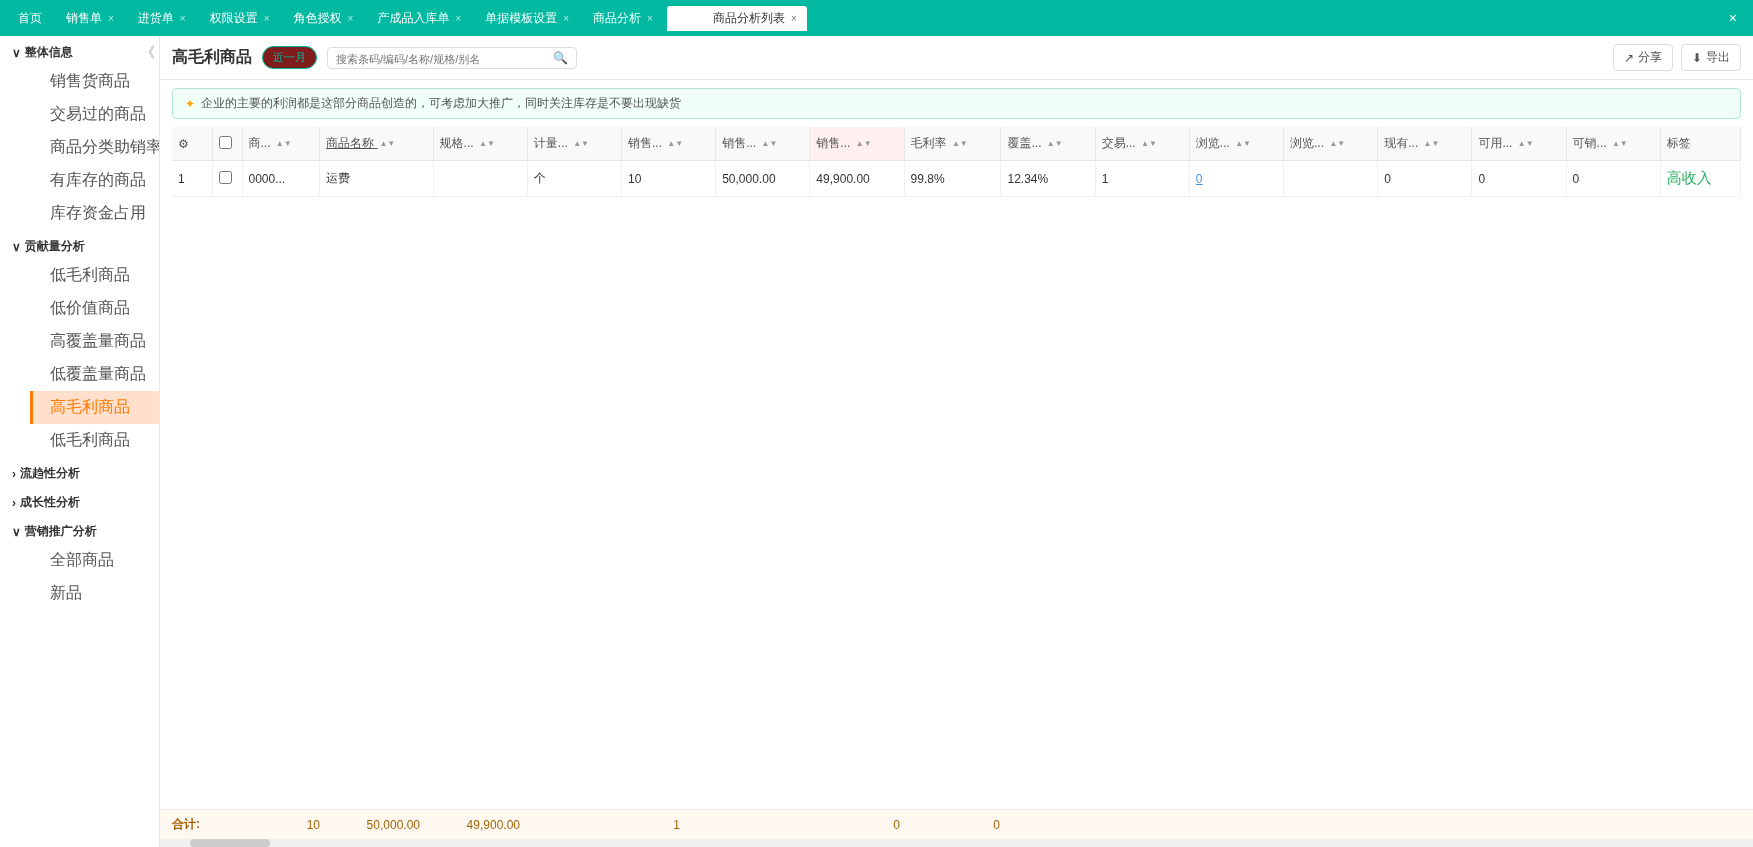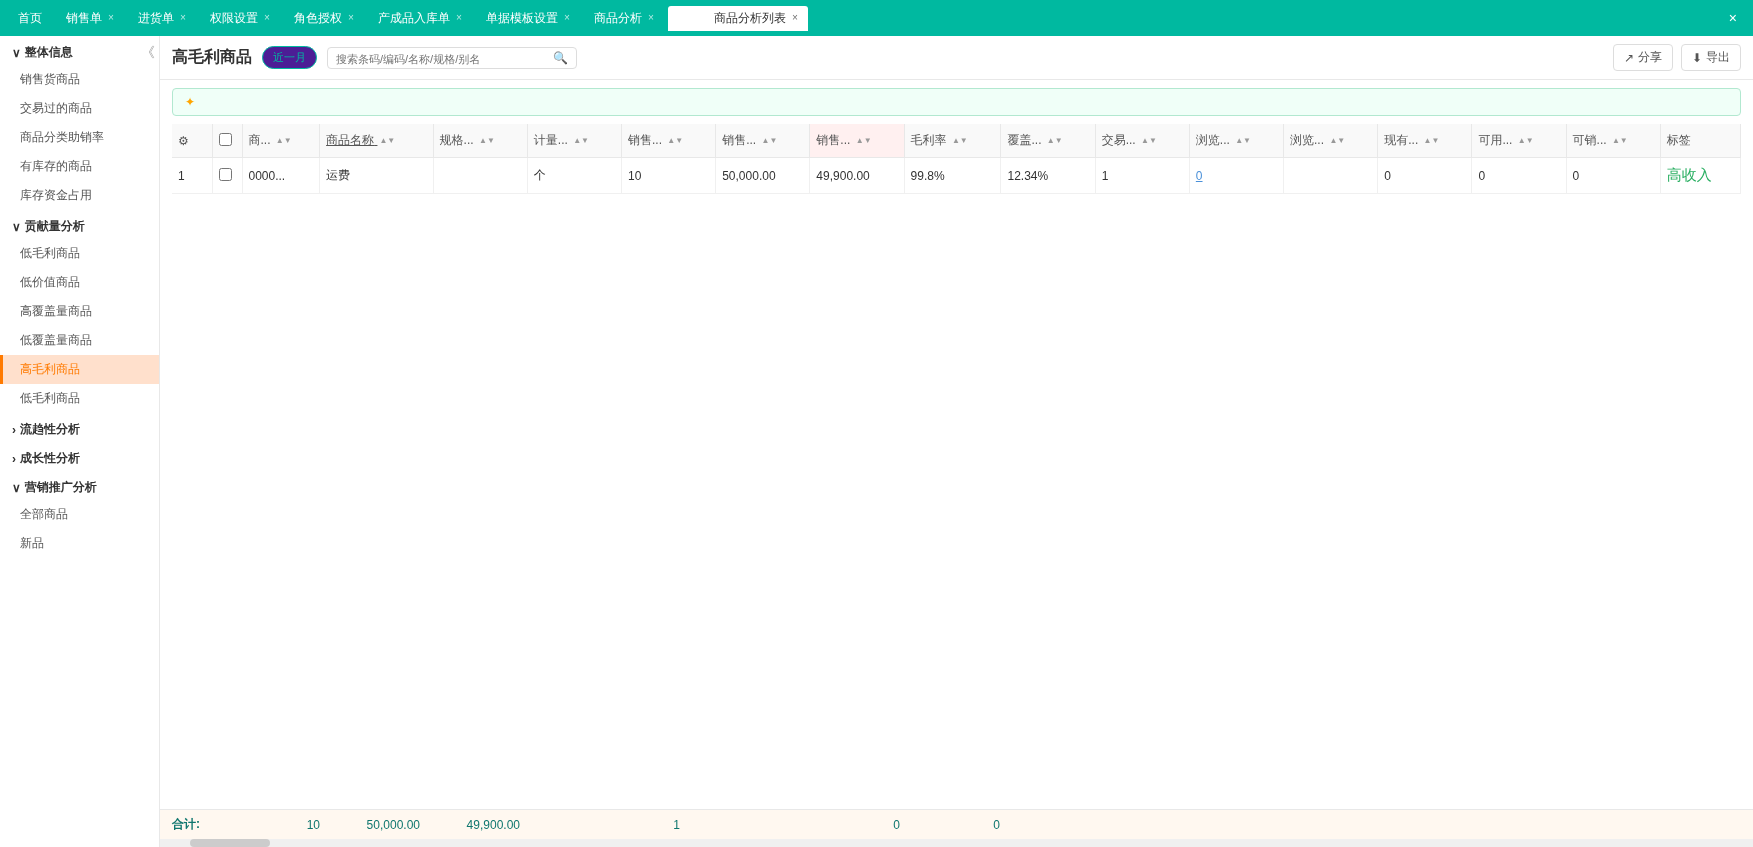--- a/index.html
+++ b/index.html
@@ -18,21 +18,20 @@
     .nav-tab {
       display: flex;
       align-items: center;
       gap: 4px;
       padding: 4px 10px;
       cursor: pointer;
       font-size: 12px;
       color: white;
       border-radius: 3px 3px 0 0;
       white-space: nowrap;
-      font-family: Liberation Mono, monospace;
     }
     .nav-tab.active {
       background: white;
       color: #333;
       padding-left: 46px;
     }
     .nav-tab .close-x {
       font-size: 10px;
       opacity: 0.7;
       cursor: pointer;
@@ -74,24 +73,25 @@
       align-items: center;
       gap: 4px;
       padding: 8px 12px 4px 12px;
       font-size: 12px;
       color: #333;
       font-weight: bold;
       cursor: pointer;
     }
     .sidebar-item {
       padding: 6px 12px 6px 20px;
-      font-size: 12px;
+      font-size: 16px;
       color: #555;
       cursor: pointer;
       white-space: nowrap;
+      margin-left: 30px;
     }
     .sidebar-item.active {
       background: #ffe0cc;
       color: #ff7a00;
       border-left: 3px solid #ff7a00;
       padding-left: 17px;
     }
 
     
     .content-area {
@@ -118,21 +118,21 @@
     .filter-btn {
       padding: 3px 10px;
       border: 1px solid #ddd;
       border-radius: 12px;
       background: white;
       cursor: pointer;
       font-size: 11px;
       color: #555;
     }
     .filter-btn.active {
-      background: #4c1d95;
+      background: #7f1d1d;
       border-color: #00b9a0;
       color: #00b9a0;
     }
     .search-box {
       display: flex;
       align-items: flex-end;
       border: 1px solid #ddd;
       border-radius: 4px;
       padding: 3px 8px;
       flex: 1;
@@ -221,21 +221,21 @@
     .tag-high { color: #27ae60; font-size: 15px; }
 
     
     .footer-bar {
       background: #fff8f0;
       border-top: 1px solid #e8e8e8;
       padding: 6px 12px;
       display: flex;
       align-items: center;
       font-size: 12px;
-      color: #0f766e;
+      color: #a16207;
       gap: 20px;
       flex-shrink: 0;
     }
     .footer-label { font-weight: bold; padding-right: 20px; }
     .footer-cell { min-width: 80px; text-align: right; }
 
     
     .scroll-bar-row {
       height: 8px;
       background: #f0f0f0;
@@ -380,20 +380,21 @@
         </button>
         <button class="action-btn">
           <span>⬇</span>
           <span>导出</span>
         </button>
       </div>
     </div>
 
     <div class="info-bar">
       <span class="info-icon">✦</span>
+      <span>企业的主要的利润都是这部分商品创造的，可考虑加大推广，同时关注库存是不要出现缺货</span>
     </div>
 
     <div class="table-container">
       <table>
         <thead>
           <tr>
             <th style="width:40px;">
               <span>⚙</span>
             </th>
             <th style="width:30px;">

